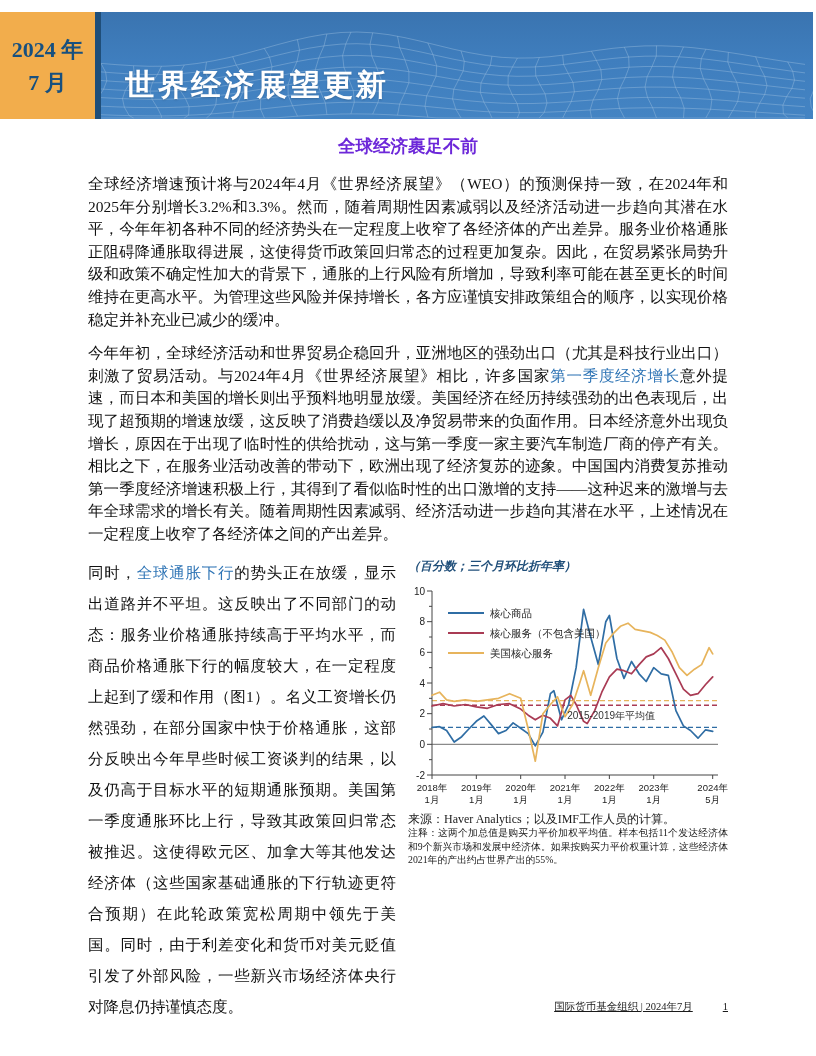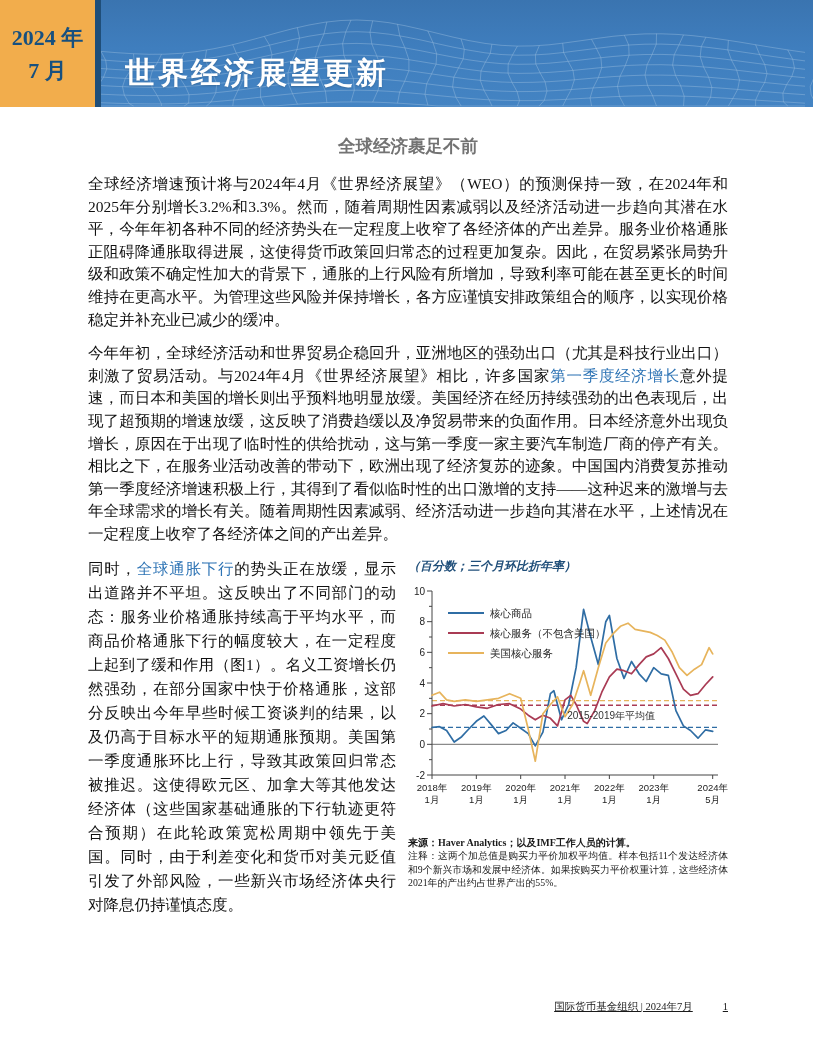--- a/index.html
+++ b/index.html
@@ -1,41 +1,41 @@
 <!DOCTYPE html>
 <html><head>
 <meta charset="utf-8">
 <style>
   html,body{margin:0;padding:0;background:#e8e8e8;}
   .page{position:relative;width:816px;height:1056px;margin:0 auto;background:#ffffff;
         font-family:"Liberation Serif","DejaVu Serif",serif;color:#111;overflow:hidden;}
 
   
-  .header{position:absolute;top:0;left:0;width:813px;height:107px;display:flex;}
+  .header{position:absolute;top:12px;left:0;width:813px;height:107px;display:flex;}
   .date-box{width:95px;background:#F2AD4C;color:#17507F;display:flex;flex-direction:column;
             justify-content:center;align-items:center;font-weight:bold;font-size:22px;line-height:1.5;}
   .header-sep{width:6px;background:#1F4E79;}
   .banner{flex:1;position:relative;background:linear-gradient(180deg,#3a74b0 0%,#3F7EBE 45%,#4484C3 100%);padding-left:40px;}
   .banner svg{position:absolute;left:0;top:0;width:100%;height:100%;}
   .banner-title{position:absolute;left:24px;bottom:13px;color:#ffffff;font-size:30px;font-weight:bold;
                 letter-spacing:3px;text-shadow:0 1px 2px rgba(0,0,0,.18);}
 
   
   .content{position:absolute;left:88px;top:134px;width:640px;}
-  .article-title{margin:0 0 15px 0;text-align:center;color:#737373;font-size:17.5px;font-weight:bold;}
+  .article-title{margin:0 0 15px 0;text-align:center;color:#6d28d9;font-size:17.5px;font-weight:bold;}
   p.body{margin:0 0 11px 0;font-size:15.5px;line-height:22.6px;text-align:justify;}
   .inline-link{color:#2E74B5;text-decoration:none;}
   .row{display:flex;margin-top:5px;}
   .col-text{width:308px;margin-right:12px;}
-  .col-text p{margin:0;font-size:15.5px;line-height:24px;text-align:justify;}
+  .col-text p{margin:0;font-size:15.5px;line-height:31px;text-align:justify;}
   .figure{width:320px;}
   .fig-title{color:#1F4E79;font-weight:bold;font-size:13px;line-height:1.35;}
   .fig-subtitle{color:#1F4E79;font-weight:bold;font-style:italic;font-size:12px;margin-top:1px;}
   .fig-chart{display:block;margin-top:10px;}
-  .fig-source{margin-top:23px;font-size:10px;line-height:13.6px;color:#1a1a1a;font-weight:bold;}
+  .fig-source{margin-top:0;font-size:12px;line-height:13.6px;color:#1a1a1a;}
   .fig-note{font-size:9.8px;line-height:13.6px;color:#1a1a1a;text-align:justify;}
 
   
   .footer{position:absolute;right:88px;bottom:42px;display:flex;align-items:baseline;gap:30px;
           font-size:10.5px;color:#1a1a1a;text-decoration:underline;}
 </style>
 </head>
 <body>
 
 <div class="page">

